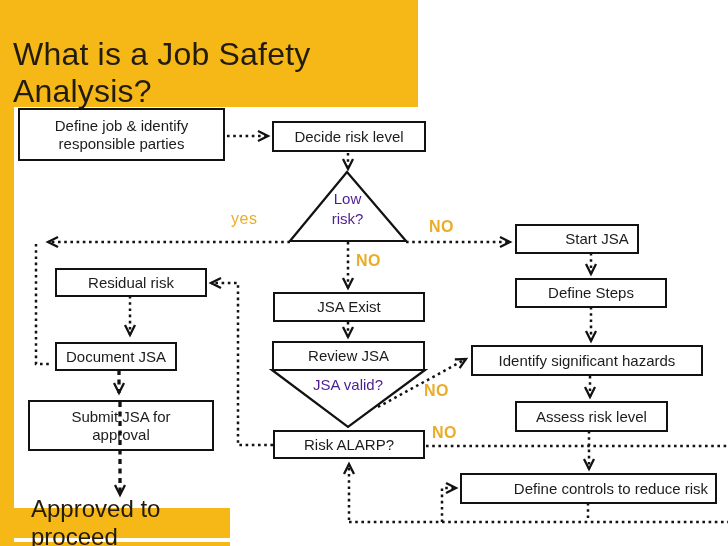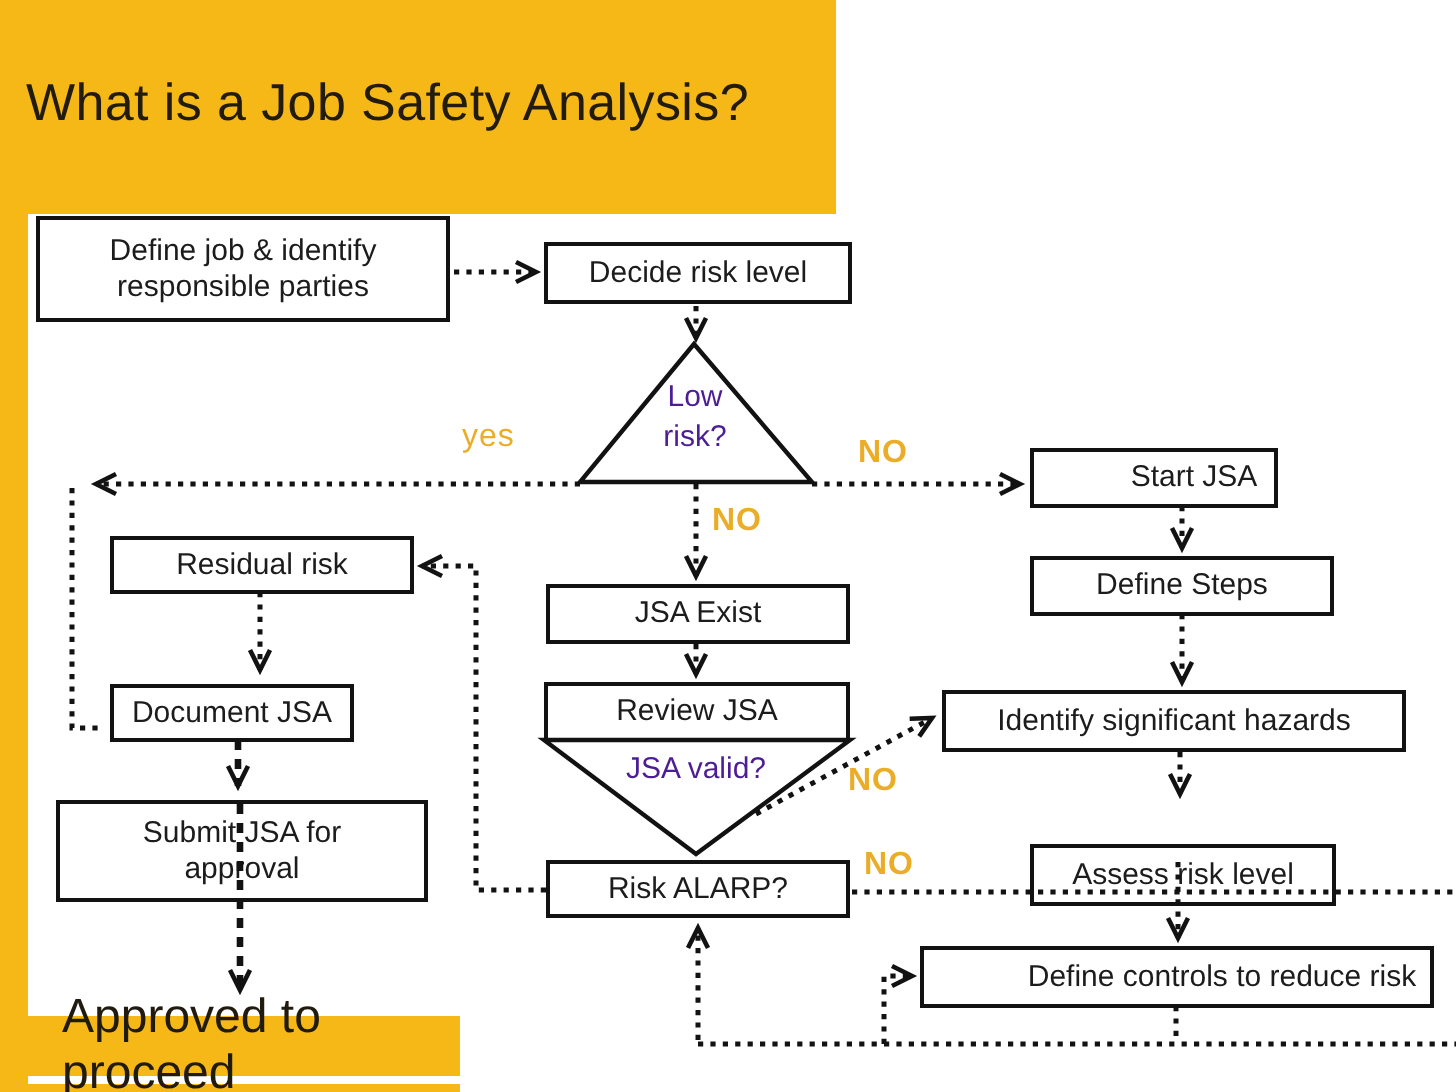--- a/index.html
+++ b/index.html
@@ -5,38 +5,38 @@
   html,body{margin:0;padding:0;background:#ffffff;}
   #slide{
     position:relative;width:728px;height:546px;overflow:hidden;
     background:#ffffff;font-family:"Liberation Sans","DejaVu Sans",sans-serif;
   }
   .accent{background:#F5B816;}
   #left-strip{position:absolute;left:0;top:0;width:14px;height:546px;z-index:1;}
   #title-banner{position:absolute;left:0;top:0;width:418px;height:107px;z-index:1;}
   #slide-title{
     position:absolute;left:13px;top:36px;width:400px;z-index:2;
-    font-size:26px;color:#221c10;letter-spacing:0.2px;
+    font-size:32px;color:#221c10;letter-spacing:0.2px;
   }
   #approved-banner{position:absolute;left:14px;top:508px;width:216px;height:30px;z-index:2;
     display:flex;align-items:center;padding-left:17px;box-sizing:border-box;
     font-size:24px;color:#211a0e;}
   #bottom-strip{position:absolute;left:0;top:542px;width:230px;height:4px;z-index:1;}
 
   .node{
     position:absolute;background:#ffffff;border:2px solid #121212;box-sizing:border-box;
     display:flex;flex-direction:column;align-items:center;justify-content:center;
     text-align:center;font-size:15px;color:#1c1c1c;line-height:1.2;z-index:3;
   }
   #node-define-job{left:18px;top:108px;width:207px;height:53px;}
   #node-decide-risk{left:272px;top:121px;width:154px;height:31px;}
   #node-start-jsa{left:515px;top:224px;width:124px;height:30px;padding-left:40px;}
   #node-define-steps{left:515px;top:278px;width:152px;height:30px;}
   #node-identify-hazards{left:471px;top:345px;width:232px;height:31px;}
-  #node-assess-risk{left:515px;top:422px;width:153px;height:31px;}
+  #node-assess-risk{left:515px;top:401px;width:153px;height:31px;}
   #node-define-controls{left:460px;top:473px;width:257px;height:31px;padding-left:45px;}
   #node-jsa-exist{left:273px;top:292px;width:152px;height:30px;}
   #node-review-jsa{left:272px;top:341px;width:153px;height:30px;}
   #node-risk-alarp{left:273px;top:430px;width:152px;height:29px;}
   #node-residual-risk{left:55px;top:268px;width:152px;height:29px;}
   #node-document-jsa{left:55px;top:342px;width:122px;height:29px;}
   #node-submit-jsa{left:28px;top:400px;width:186px;height:51px;}
 
   .tri-text{
     position:absolute;z-index:6;text-align:center;font-size:15px;color:#4c1d95;line-height:1.3;

